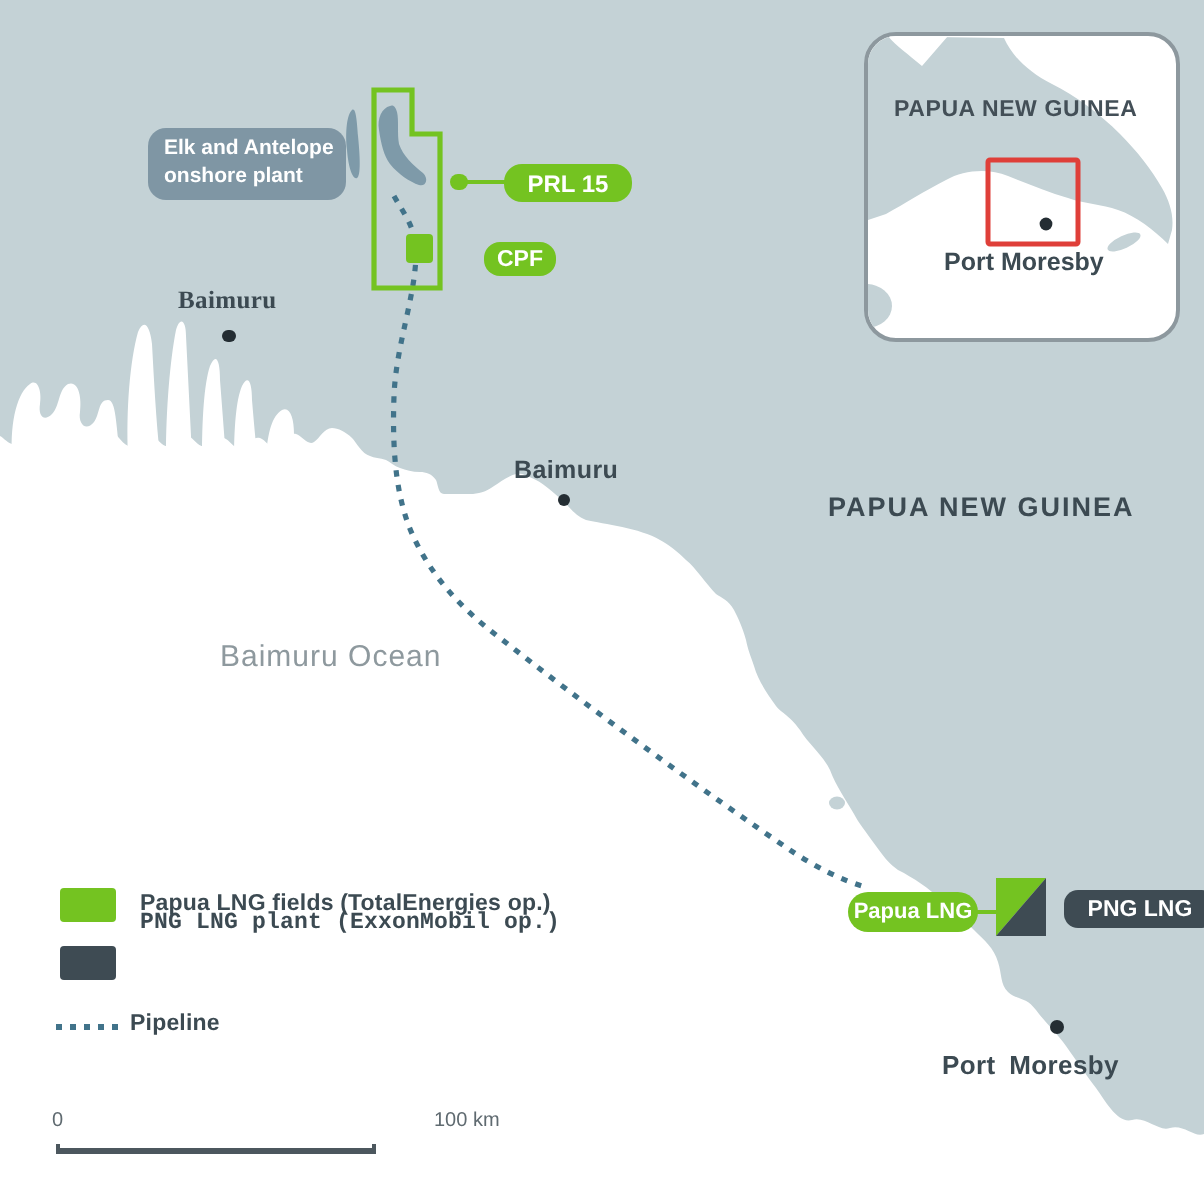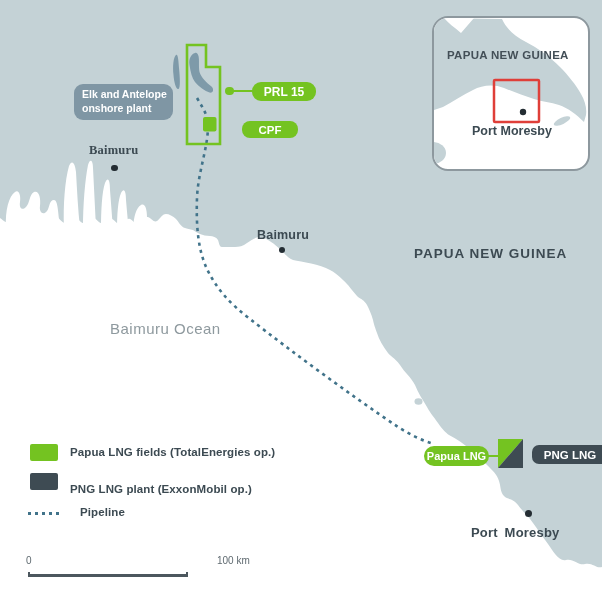--- a/index.html
+++ b/index.html
@@ -23,21 +23,20 @@
   .pill{
     display:flex;align-items:center;justify-content:center;
     color:#fff;font-weight:700;white-space:nowrap;box-sizing:border-box;
   }
   .pill.green{background:var(--green);text-align:right;}
   .pill.dark{background:var(--dark);}
   .callout{
     background:var(--callout_bg);color:#fff;border-radius:9px;
     padding:4px 6px 4px 8px;font-size:10.5px;font-weight:700;line-height:1.32;
     white-space:nowrap;
-    margin-top:20px;
   }
   .connector{background:var(--green);}
   .connector-dot{background:var(--green);border-radius:50%;}
   
   .legend-swatch{width:28px;height:17px;border-radius:2px;}
   .legend-swatch.green{background:var(--green);}
   .legend-swatch.dark{background:var(--dark);}
   .legend-dash{
     width:32px;height:3px;
     background:repeating-linear-gradient(90deg,var(--pipeline) 0 3px,transparent 3px 7px);
@@ -140,21 +139,21 @@
 
   <div class="abs callout" style="left:74px;top:64px;">
     <div>Elk and Antelope</div>
     <div>onshore plant</div>
   </div>
 
   <div class="abs connector-dot" style="left:225px;top:86.5px;width:8.5px;height:8.5px;"></div>
   <div class="abs connector" style="left:232px;top:89.5px;width:21px;height:2.4px;"></div>
   <div class="abs pill green" style="left:252px;top:82px;width:64px;height:19px;border-radius:9px;font-size:12px;">PRL 15</div>
 
-  <div class="abs pill green" style="left:242px;top:121px;width:56px;height:17px;border-radius:8px;font-size:11.5px;">CPF</div>
+  <div class="abs pill green" style="left:242px;top:121px;width:36px;height:17px;border-radius:8px;font-size:11.5px;">CPF</div>
 
   <div class="abs city-label" style="left:89px;top:143px;font-family:Liberation Serif, serif;">Baimuru</div>
   <div class="abs city-dot" style="left:111px;top:164.5px;width:6.5px;height:6.5px;"></div>
 
   <div class="abs city-label" style="left:257px;top:228px;">Baimuru</div>
   <div class="abs city-dot" style="left:279px;top:246.5px;width:6px;height:6px;"></div>
 
   <div class="abs city-label" style="left:471px;top:525px;font-size:13px;word-spacing:3px;">Port Moresby</div>
   <div class="abs city-dot" style="left:524.5px;top:509.5px;width:7px;height:7px;"></div>
 
@@ -162,23 +161,23 @@
   <div class="abs ocean-label" style="left:110px;top:320px;">Baimuru Ocean</div>
 
   <div class="abs pill green" style="left:424px;top:446px;width:65px;height:20px;border-radius:10px;font-size:11px;">Papua LNG</div>
   <div class="abs connector" style="left:487px;top:454.5px;width:12px;height:2.4px;"></div>
   <div class="abs pill dark" style="left:532px;top:445px;width:76px;height:19px;border-radius:7px;font-size:11.5px;">PNG LNG</div>
 
   <div>
     <div class="abs legend-swatch green" style="left:30px;top:444px;"></div>
     <div class="abs legend-label" style="left:70px;top:446px;">Papua LNG fields (TotalEnergies op.)</div>
     <div class="abs legend-swatch dark" style="left:30px;top:473px;"></div>
-    <div class="abs legend-label" style="left:70px;top:483px;">PNG LNG plant (ExxonMobil op.)</div>
+    <div class="abs legend-label" style="left:70px;top:455px;font-family:Liberation Mono, monospace;">PNG LNG plant (ExxonMobil op.)</div>
     <div class="abs legend-dash" style="left:28px;top:512px;"></div>
-    <div class="abs legend-label" style="left:80px;top:506px;">Pipeline</div>
+    <div class="abs legend-label" style="left:65px;top:506px;">Pipeline</div>
   </div>
 
   <div>
     <div class="abs scale-num" style="left:26px;top:555px;">0</div>
     <div class="abs scale-num" style="left:177px;top:555px;margin-left:40px;">100 km</div>
     <div class="abs scalebar" style="left:28px;top:572px;"></div>
   </div>
 
   <div class="abs inset">
     <svg width="154" height="151" viewBox="0 0 154 151">

